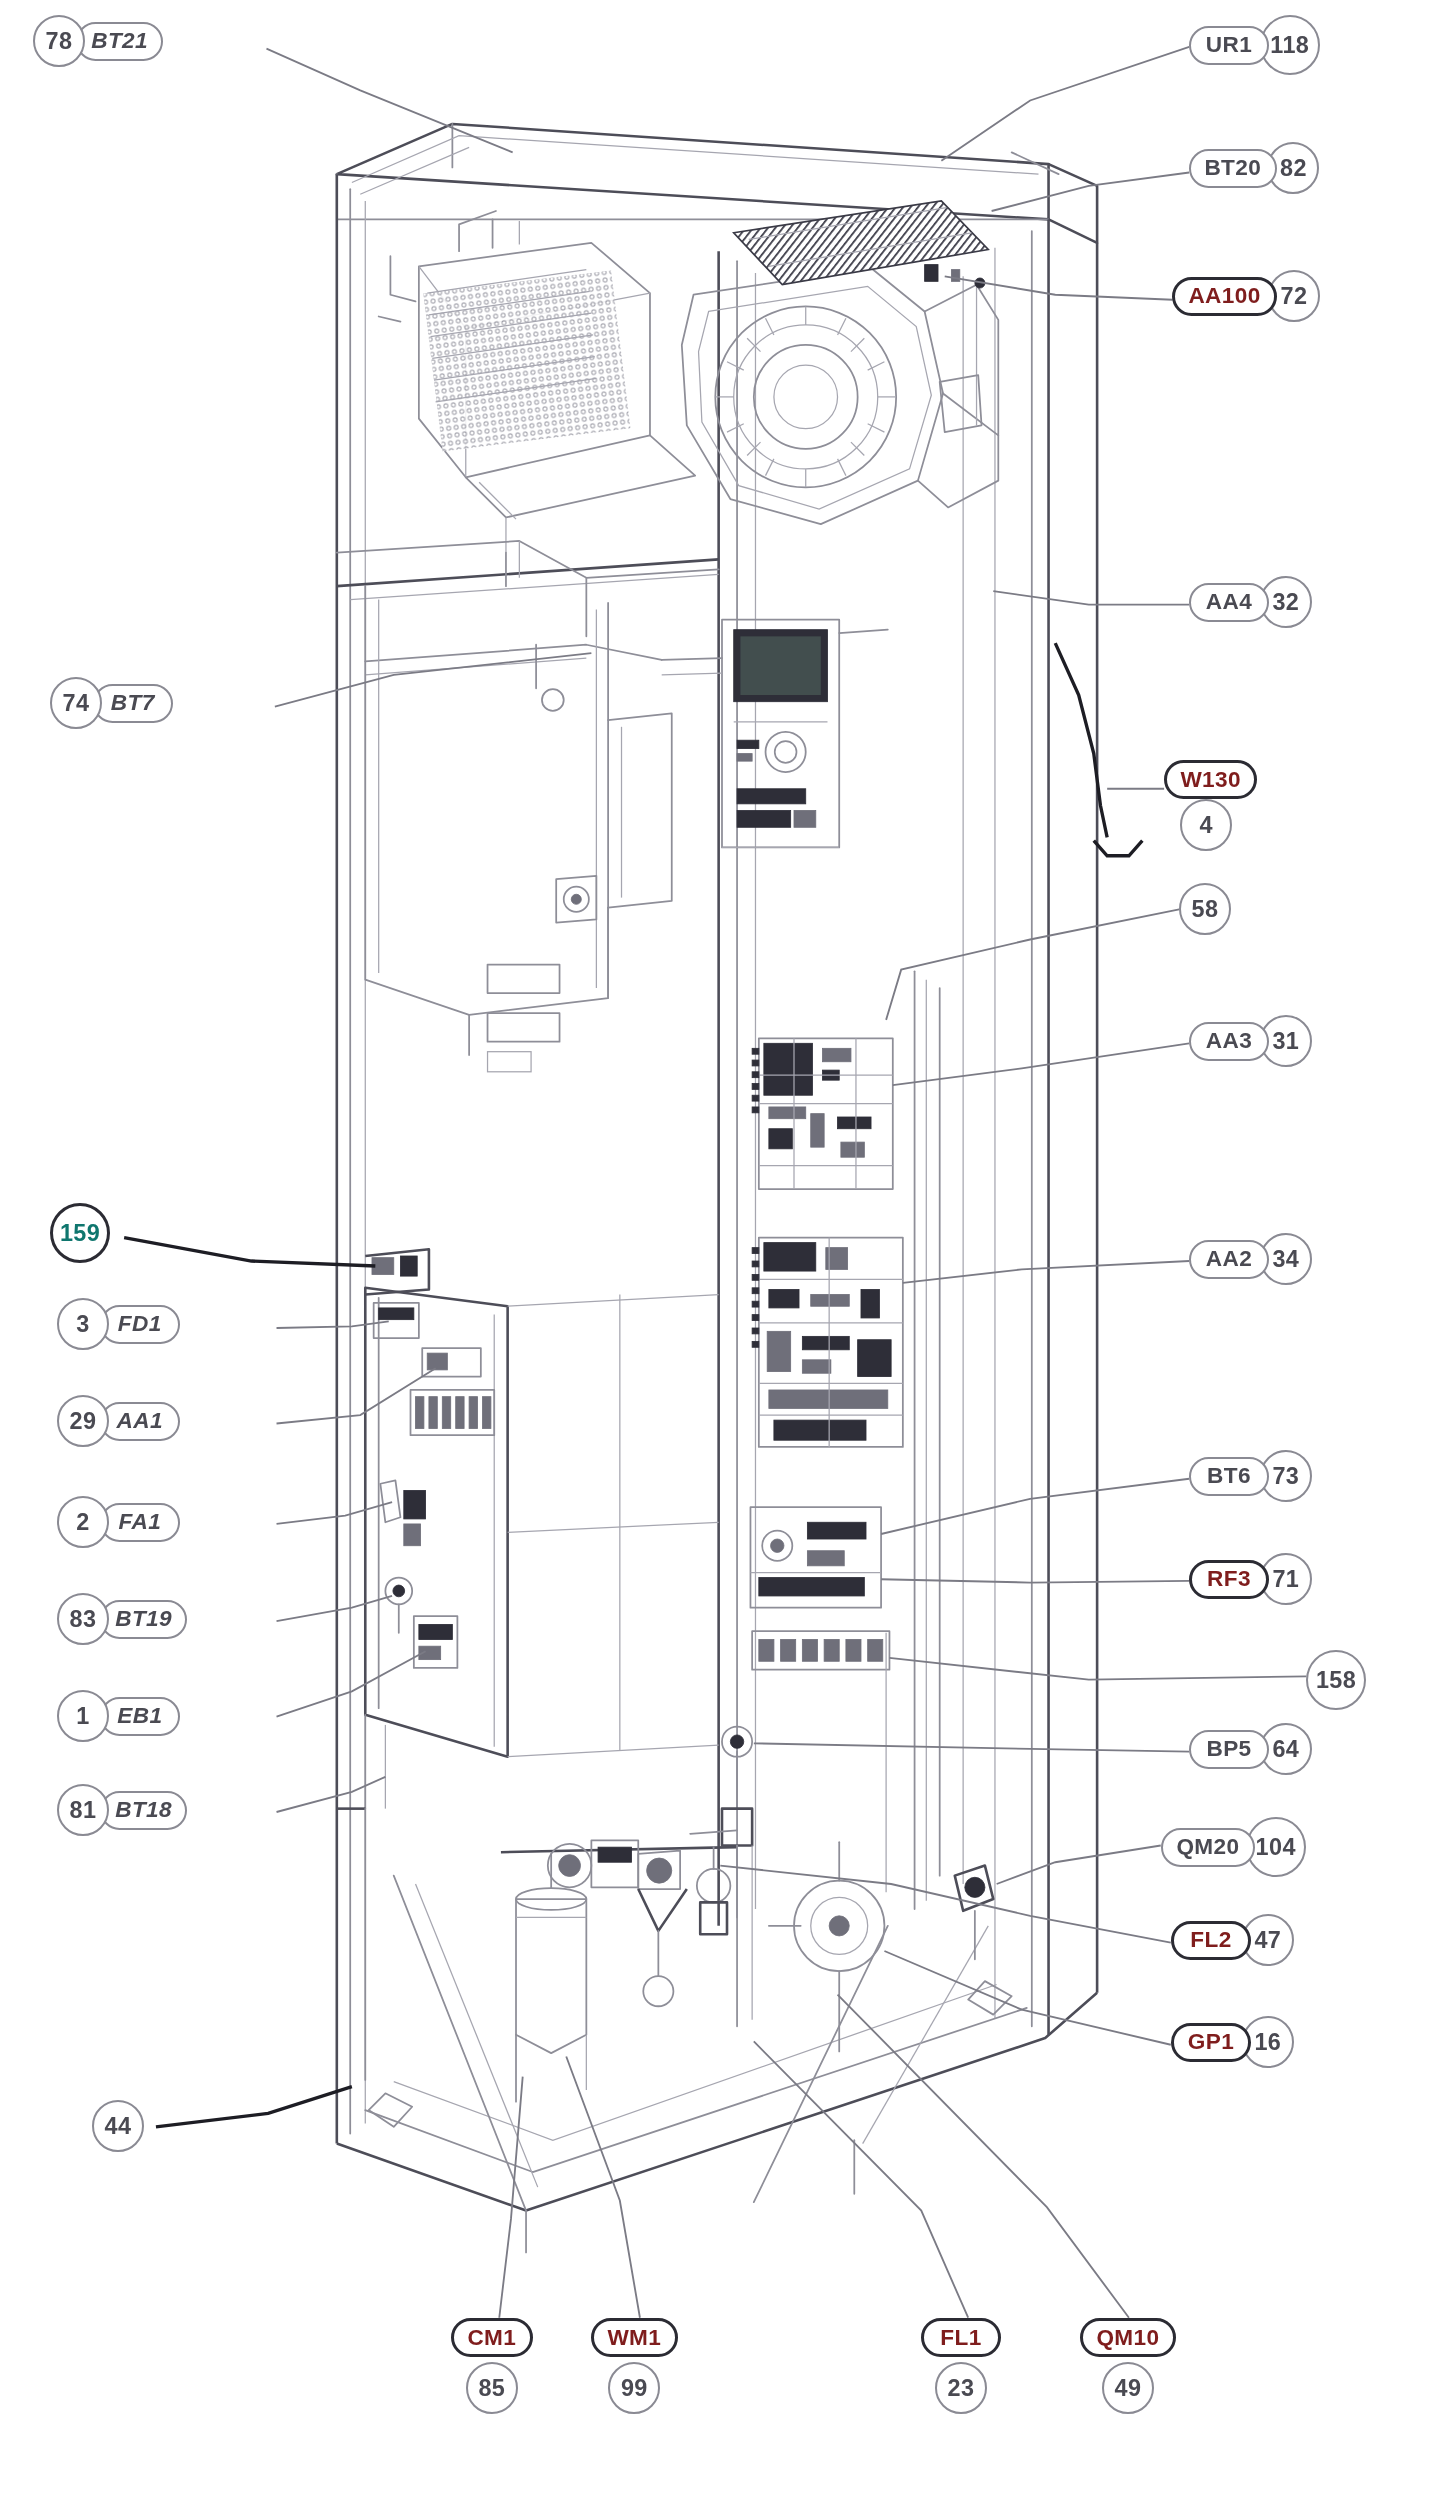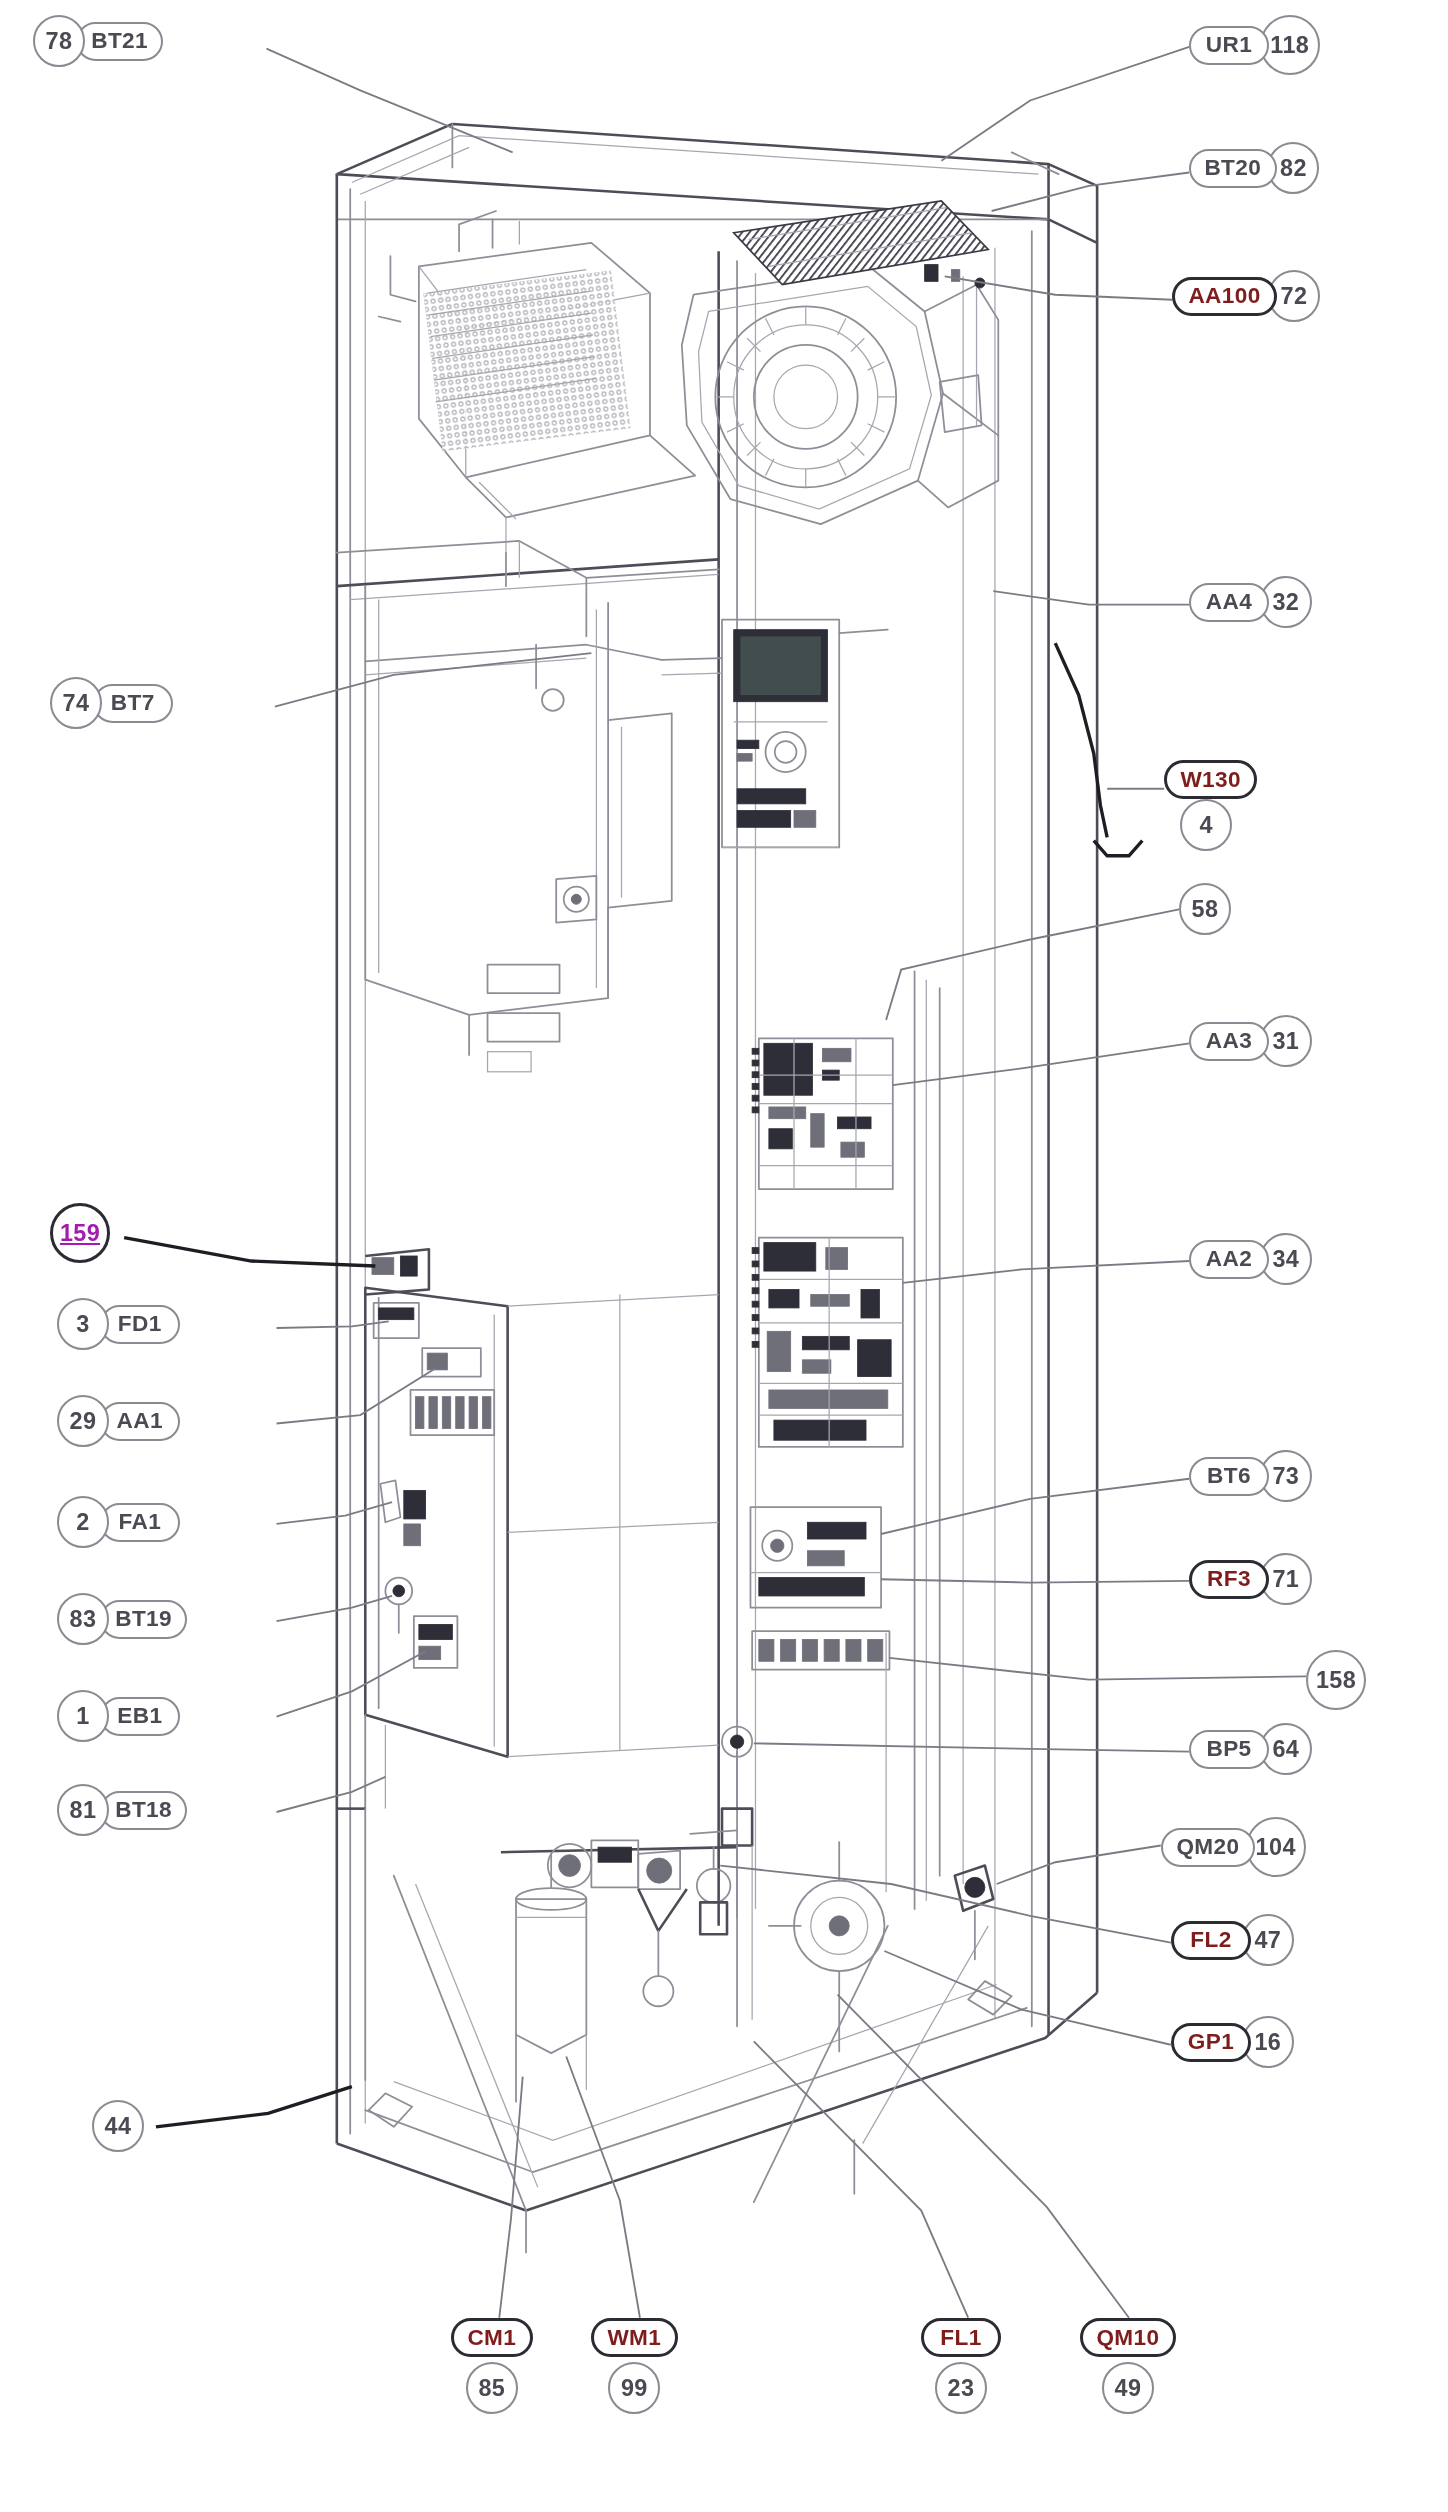--- a/index.html
+++ b/index.html
@@ -26,26 +26,26 @@
   .pill{
     height:39px;min-width:80px;padding:0 13.4px;
     border:2.1px solid #8a8a93;border-radius:20px;
     font-size:22.6px;
   }
   .pill.bold{border:3.3px solid #2b2b33;color:#7f1d1d;}
   .circ{
     width:52px;height:52px;border-radius:50%;
     border:2.1px solid #8a8a93;font-size:23.4px;
   }
-  .circ.bold{border:3.3px solid #2b2b33;color:#a21caf;font-size:25px;text-decoration:underline;}
+  .circ.bold{border:3.3px solid #2b2b33;color:#0f766e;font-size:25px;}
   .circ.wide{width:60px;height:60px;font-size:23.4px;}
 
   
   .callout.numfirst .circ{margin-right:-9.2px;z-index:2;}
-  .callout.numfirst .pill{z-index:1;}
+  .callout.numfirst .pill{z-index:1;font-style:italic;}
   
   .callout.pillfirst .pill{margin-right:-9.2px;z-index:2;}
   .callout.pillfirst .circ{z-index:1;}
   
   .callout.vert .circ{margin-top:5px;}
 
   
   .leader{position:absolute;stroke:#7b7b85;stroke-width:2.2;fill:none;}
   .leader.dark{stroke:#1d1d24;stroke-width:4;}
 </style>

